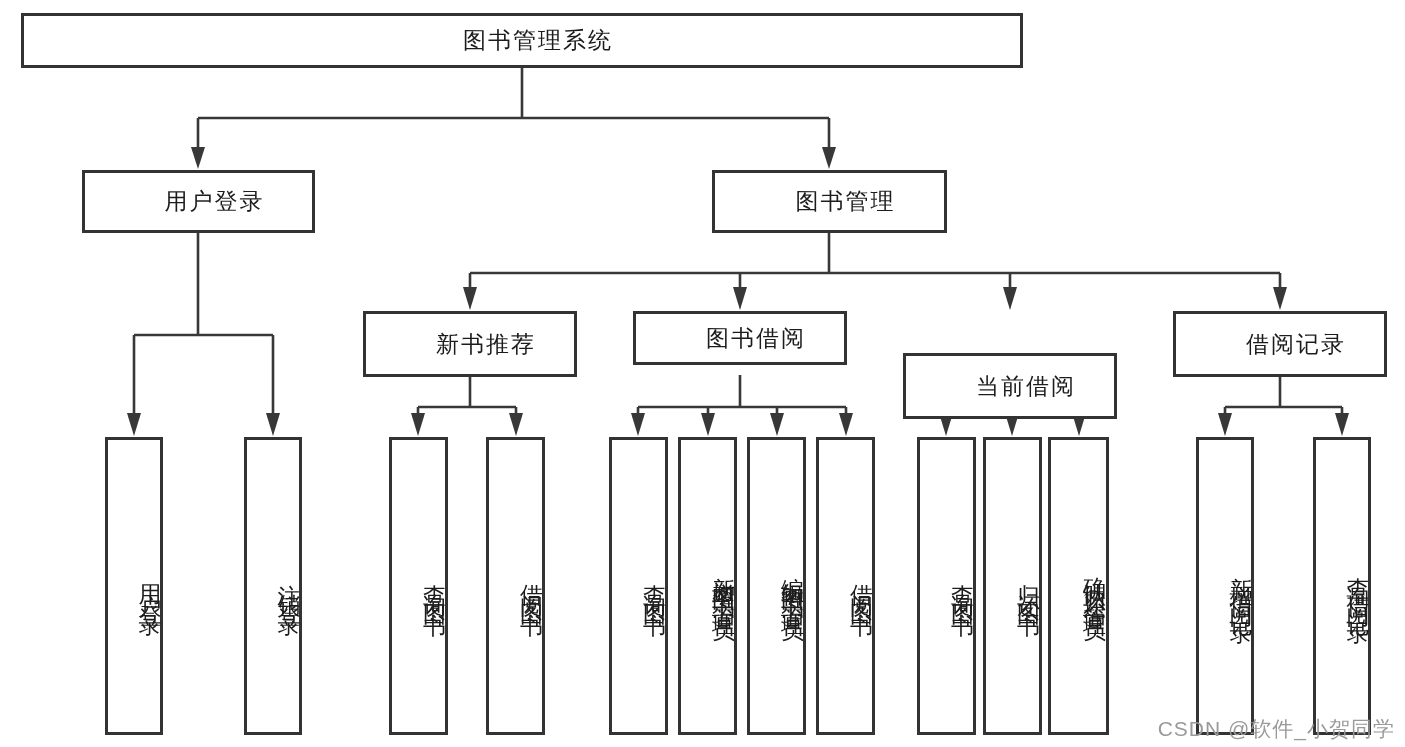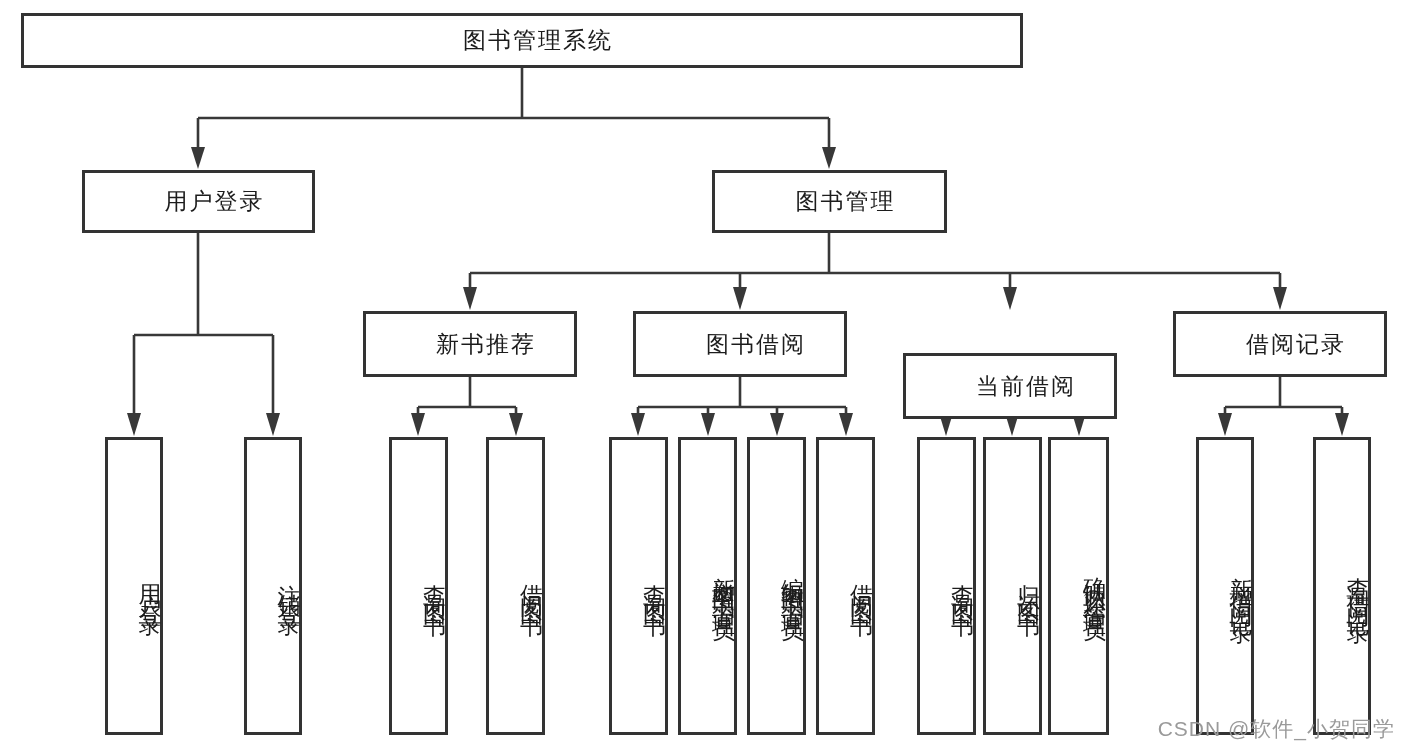--- a/index.html
+++ b/index.html
@@ -151,21 +151,21 @@
   <div class="node node-h" style="left:82px; top:170px; width:233px; height:63px;">
     <span>用户登录</span>
   </div>
   <div class="node node-h" style="left:712px; top:170px; width:235px; height:63px;justify-content:center;">
     <span>图书管理</span>
   </div>
 
   <div class="node node-h" style="left:363px; top:311px; width:214px; height:66px;text-align:center;">
     <span>新书推荐</span>
   </div>
-  <div class="node node-h" style="left:633px; top:311px; width:214px; height:66px;">
+  <div class="node node-h" style="left:633px; top:311px; width:214px; height:54px;">
     <span>图书借阅</span>
   </div>
   <div class="node node-h" style="left:903px; top:311px; width:214px; height:66px;margin-top:42px;">
     <span>当前借阅</span>
   </div>
   <div class="node node-h" style="left:1173px; top:311px; width:214px; height:66px;">
     <span>借阅记录</span>
   </div>
 
   <div class="node node-v ls4" style="left:105px; top:437px; width:58px; height:298px;">

